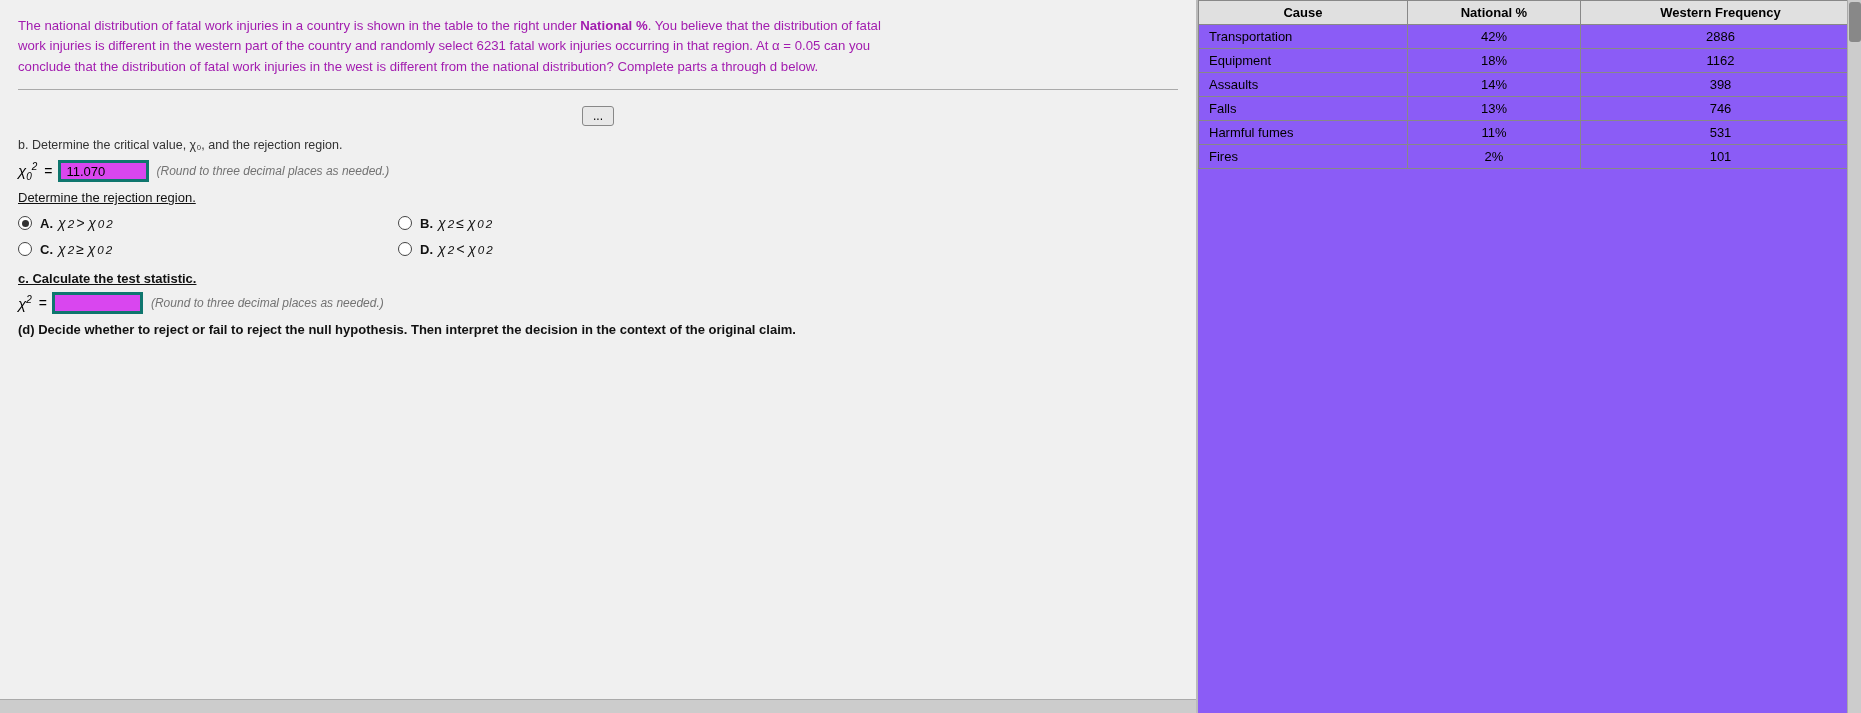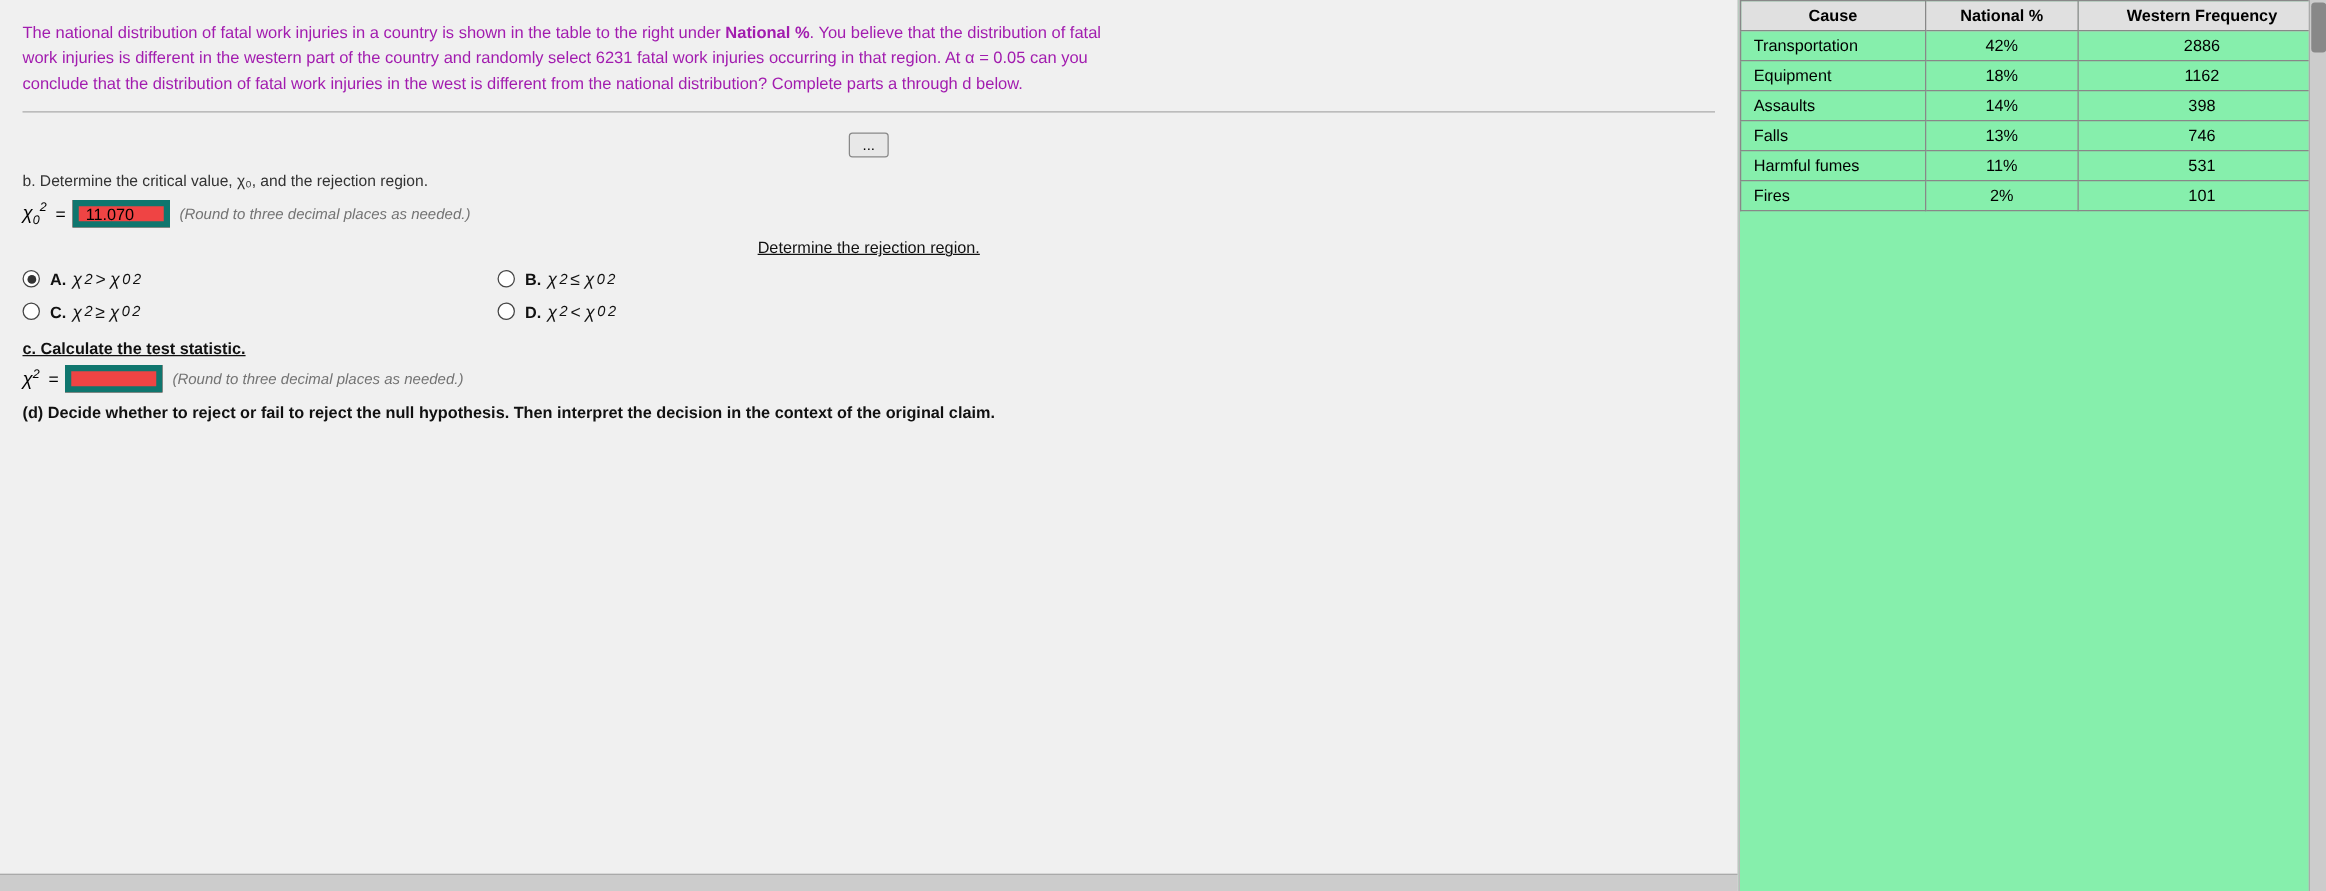--- a/index.html
+++ b/index.html
@@ -19,22 +19,22 @@
       background: #e8e8e8;
     }
     .left-panel {
       flex: 1;
       padding: 16px 18px 10px 18px;
       background: #f0f0f0;
       border-right: 1px solid #bbb;
       position: relative;
     }
     .right-panel {
-      width: 470px;
-      background: #86efac;
+      width: 664px;
+      background: #8b5cf6;
       border-left: 1px solid #bbb;
     }
     .intro-text {
       font-size: 13.2px;
       line-height: 1.55;
       color: #a21caf;
       margin-bottom: 10px;
       max-width: 890px;
     }
     .intro-text strong {
@@ -67,40 +67,39 @@
     }
     .sub-0 {
       font-size: 10px;
       vertical-align: sub;
     }
     .equals {
       margin: 0 5px;
       font-size: 14px;
     }
     .input-box {
-      border: 5px solid #0f766e;
-      background: #ef4444;
+      border: 3px solid #0f766e;
+      background: #d946ef;
       padding: 2px 6px;
       font-size: 13px;
-      width: 78px;
+      width: 91px;
       height: 22px;
     }
     .round-note {
       font-size: 12px;
       color: #737373;
       margin-left: 8px;
       font-style: italic;
     }
     .det-rejection {
       font-size: 13px;
       color: #111;
       margin: 8px 0 10px 0;
       font-weight: normal;
       text-decoration: underline;
-      text-align: center;
     }
     .options-grid {
       display: grid;
       grid-template-columns: 1fr 1fr;
       gap: 10px 60px;
       margin: 8px 0 14px 0;
       max-width: 700px;
     }
     .option-row {
       display: flex;

